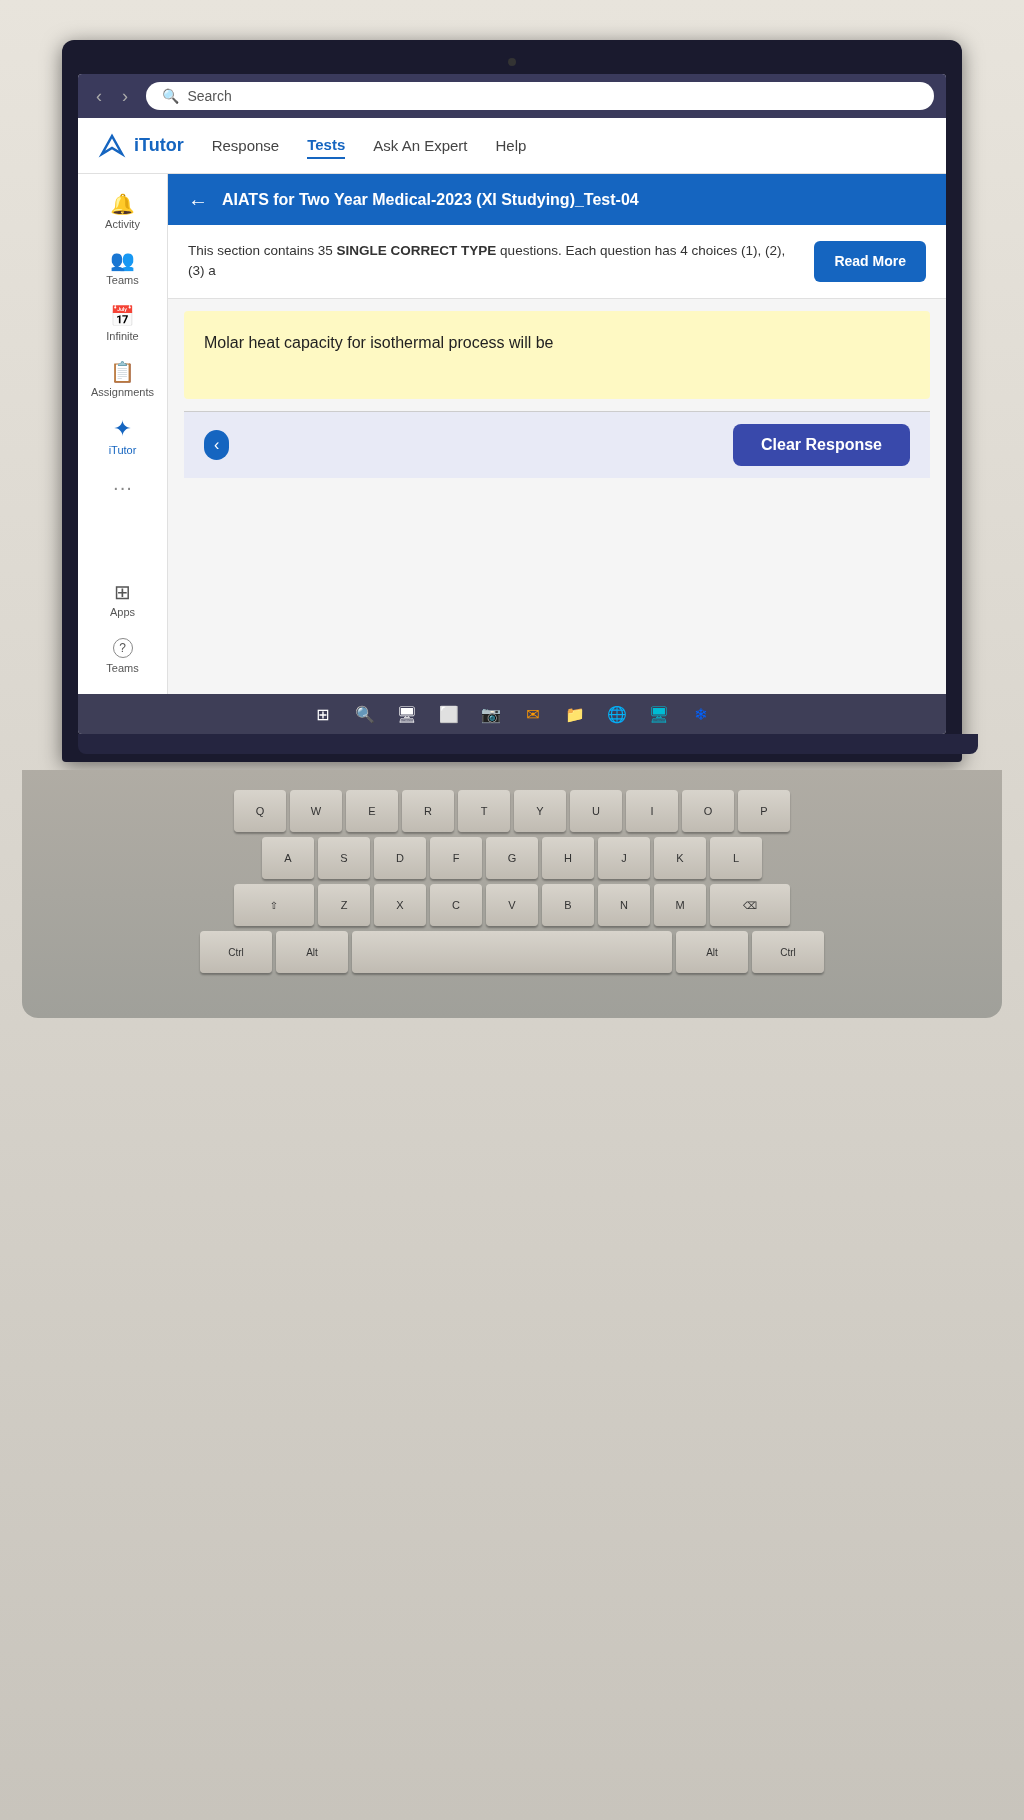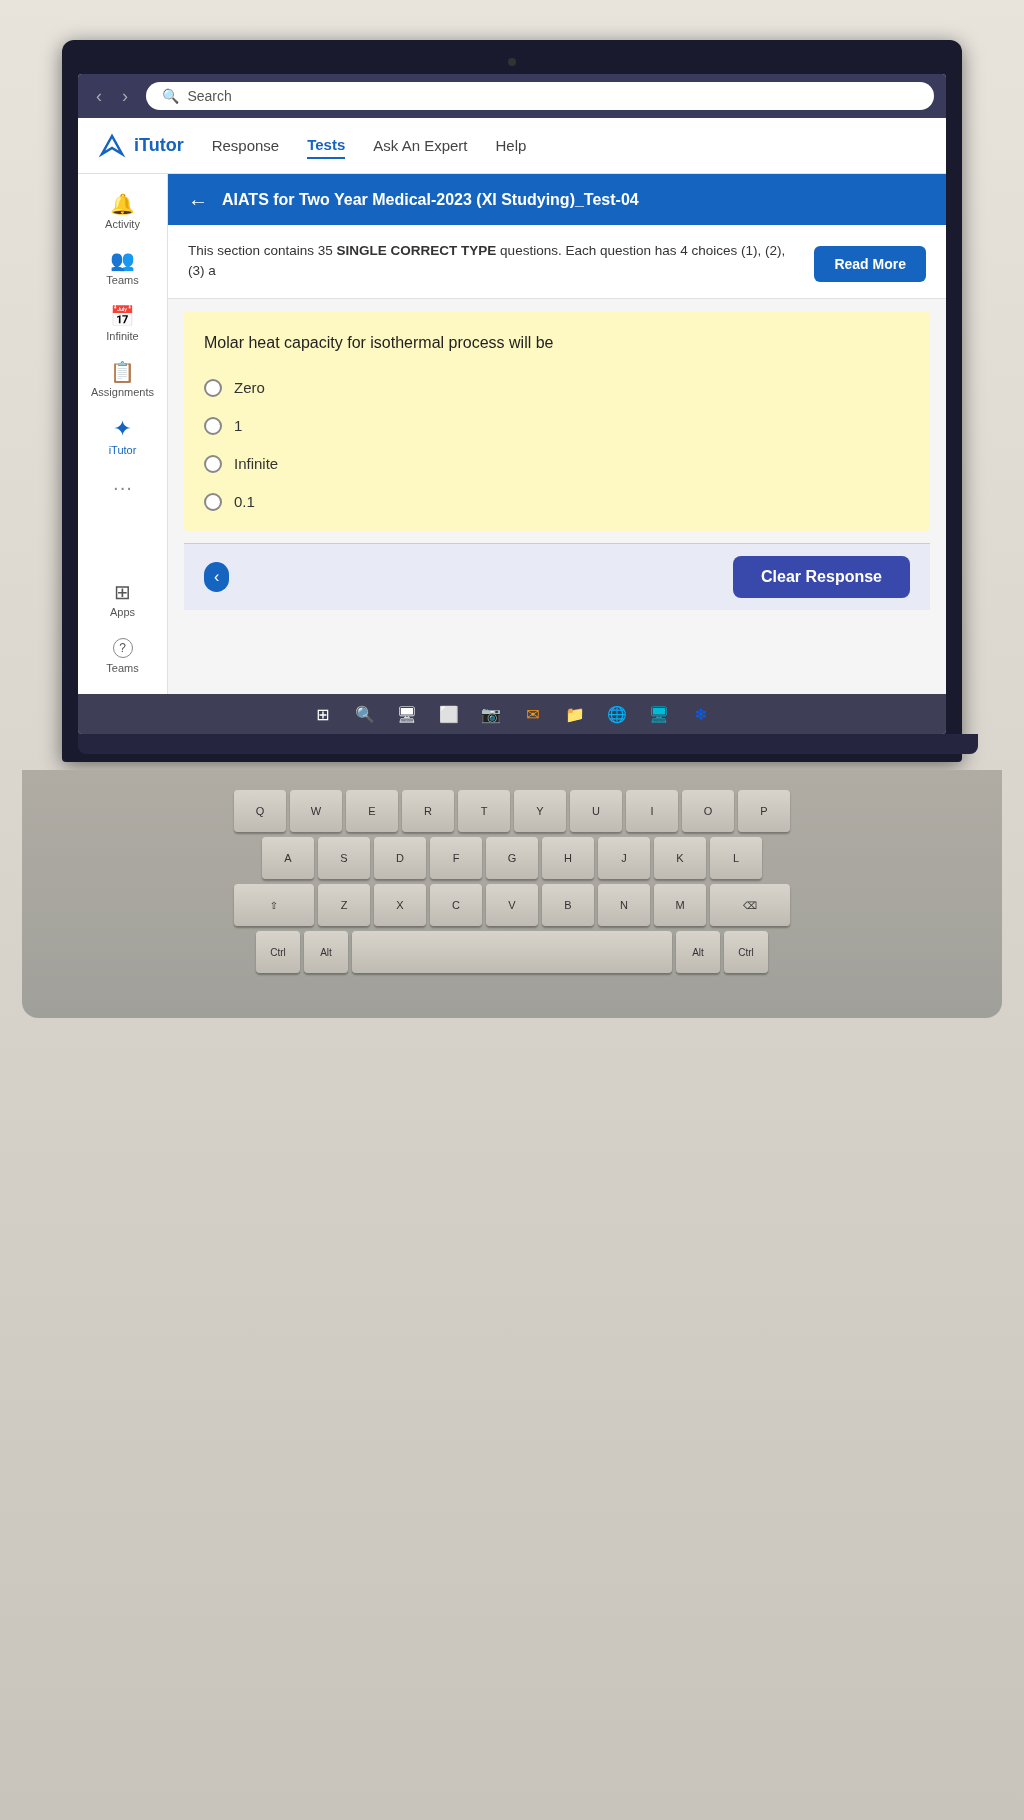--- a/index.html
+++ b/index.html
@@ -204,21 +204,20 @@
     .info-box {
       background: white;
       margin: 0;
       padding: 16px 20px;
       border-bottom: 1px solid #e0e0e0;
       font-size: 13.5px;
       color: #333;
       line-height: 1.5;
       display: flex;
       justify-content: space-between;
-      align-items: flex-end;
     }
 
     .info-text {
       flex: 1;
       padding-right: 20px;
     }
 
     .read-more-btn {
       background: #1565c0;
       color: white;
@@ -381,21 +380,21 @@
       justify-content: center;
       font-size: 11px;
       color: #333;
       box-shadow: 0 2px 2px rgba(0,0,0,0.3);
       cursor: pointer;
       font-weight: 500;
     }
 
     .key.wide { width: 80px; }
     .key.space { width: 320px; }
-    .key.med { width: 44px; }
+    .key.med { width: 72px; }
   </style>
 </head>
 <body>
 
 <div class="laptop-frame">
 
   <div class="screen-bezel">
 
     <div style="display:flex;justify-content:center;margin-bottom:8px;">
       <div class="camera-dot"></div>
@@ -474,38 +473,20 @@
           <div class="info-box">
             <div class="info-text">
               <span>This section contains 35 <strong>SINGLE CORRECT TYPE</strong> questions. Each question has 4 choices (1), (2), (3) a</span>
             </div>
             <button class="read-more-btn">Read More</button>
           </div>
 
           <div class="question-area">
             <div class="question-text">Molar heat capacity for isothermal process will be</div>
 
-            <ul class="option-list">
-              <li class="option-item">
-                <input type="radio" name="answer" class="option-radio" style="">
-                <span>Zero</span>
-              </li>
-              <li class="option-item">
-                <input type="radio" name="answer" class="option-radio" style="">
-                <span>1</span>
-              </li>
-              <li class="option-item">
-                <input type="radio" name="answer" class="option-radio" style="">
-                <span>Infinite</span>
-              </li>
-              <li class="option-item">
-                <input type="radio" name="answer" class="option-radio" style="">
-                <span>0.1</span>
-              </li>
-            </ul>
           </div>
 
           <div class="bottom-bar">
             <div class="nav-toggle">
               <span class="chevron-icon">‹</span>
             </div>
             <button class="clear-response-btn">Clear Response</button>
           </div>
 
         </div>

